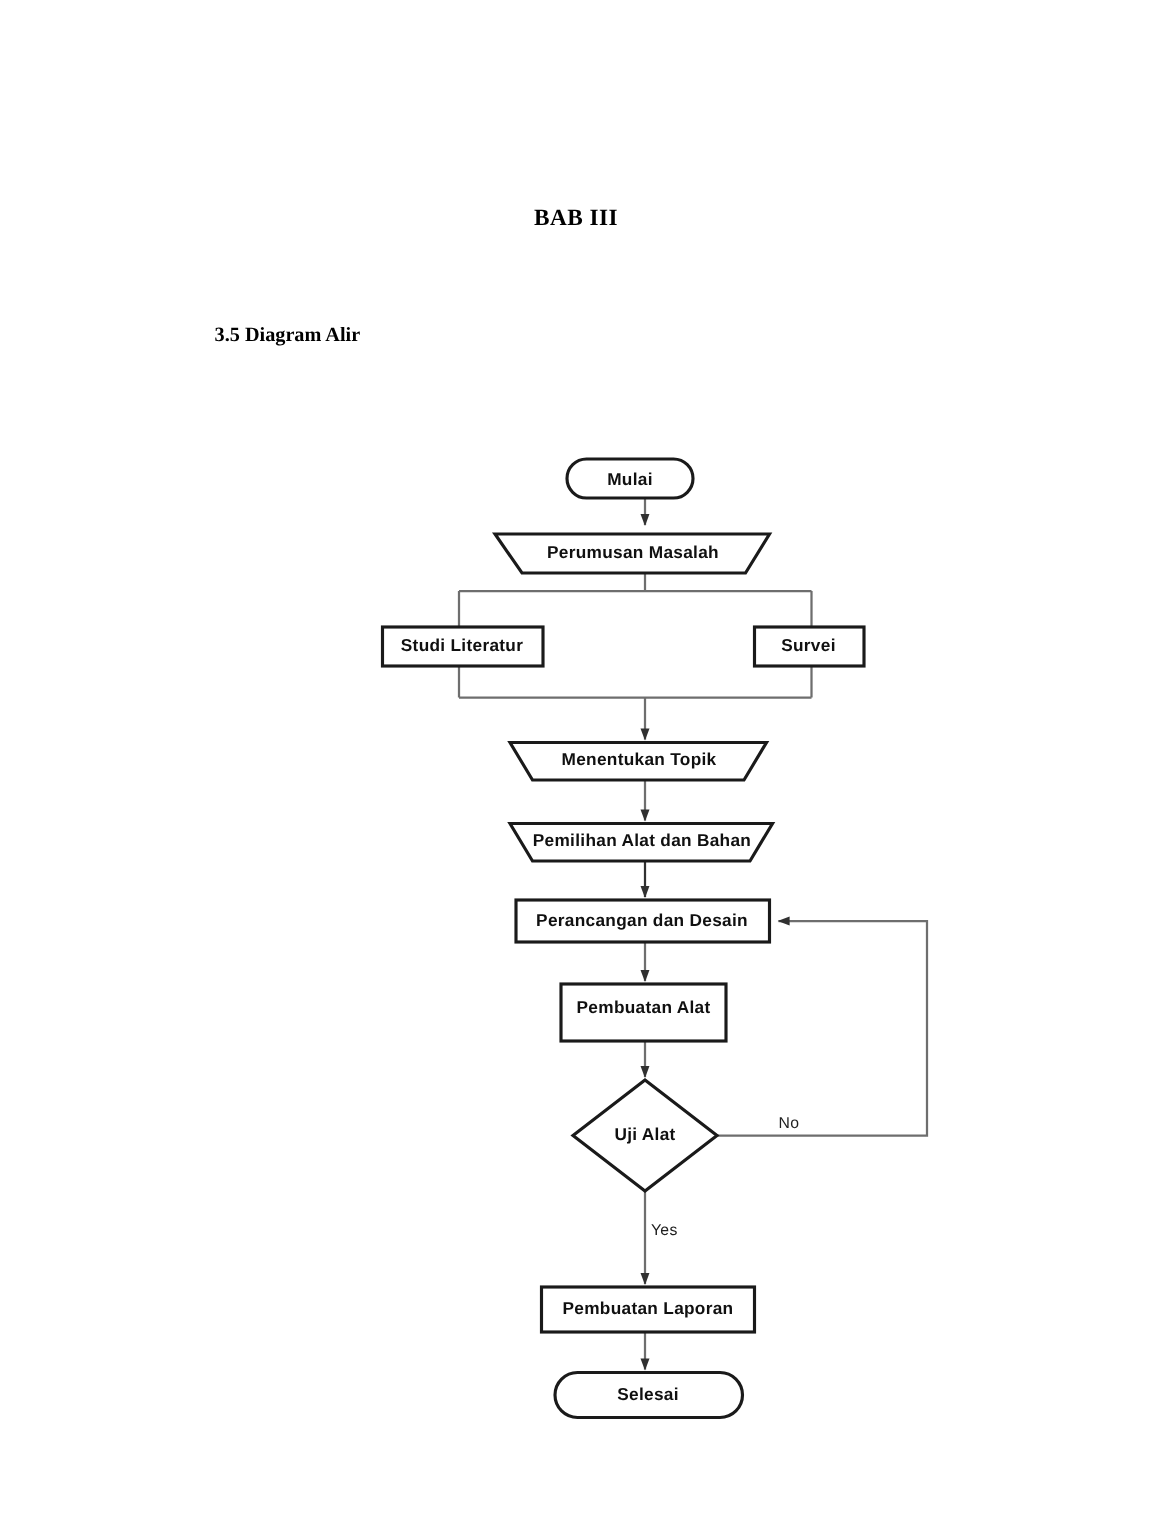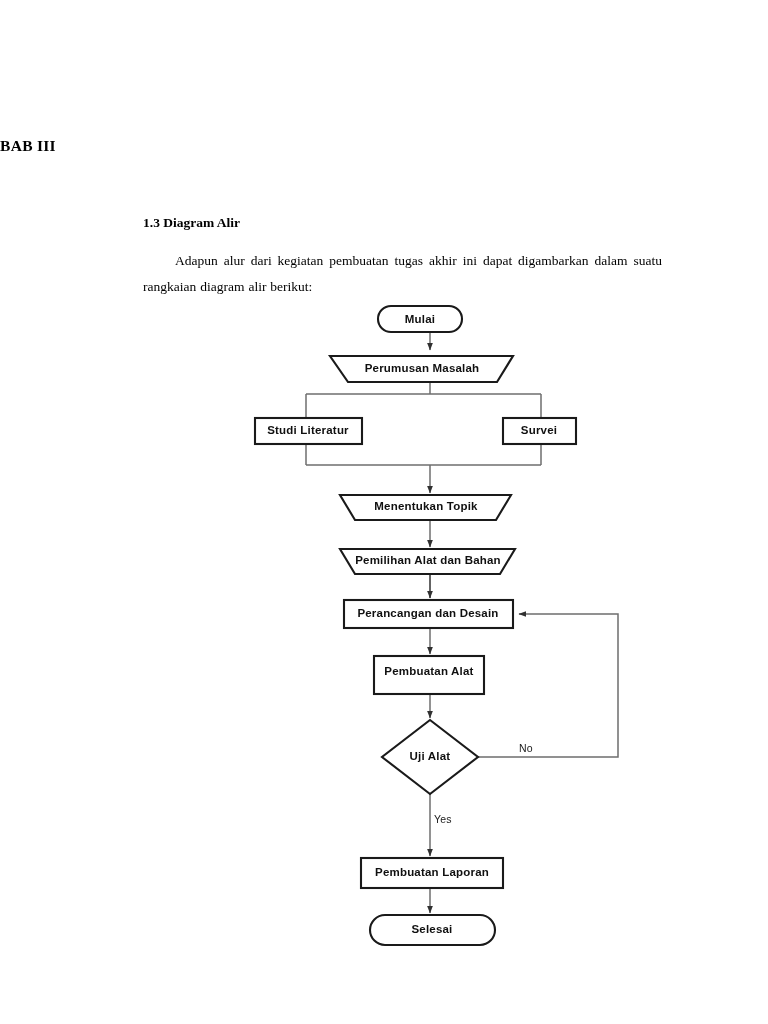--- a/index.html
+++ b/index.html
@@ -19,20 +19,21 @@
     position: absolute;
     inset: 0;
     background: #ffffff;
   }
 
   
   .doc-heading {
     position: absolute;
     left: 0;
     width: 768px;
+    text-align: center;
     font-family: "Liberation Serif", serif;
     font-weight: bold;
     font-size: 15.5px;
     letter-spacing: 0.3px;
   }
   #chapter-number { top: 137px; }
   #chapter-title  { top: 176px; }
 
   #section-heading {
     position: absolute;
@@ -94,23 +95,22 @@
   }
 </style>
 </head>
 <body>
 
 <div class="page">
 
   <div class="doc-heading" id="chapter-number">BAB III</div>
 
 
-  <div id="section-heading">1.3 Diagram Alir</div>
+  <div id="section-heading">3.5 Diagram Alir</div>
 
-  <div id="body-paragraph">Adapun alur dari kegiatan pembuatan tugas akhir ini dapat digambarkan dalam suatu rangkaian diagram alir berikut:</div>
 
   <svg id="flowchart" viewBox="0 0 768 1024">
 
     <defs>
       <marker id="arrowhead" markerWidth="9" markerHeight="9" refX="7.4" refY="3.6" orient="auto" markerUnits="userSpaceOnUse">
         <path d="M0,0.6 L8,3.6 L0,6.6 z" fill="#303030"></path>
       </marker>
     </defs>
 
     <line class="edge-line" x1="430" y1="331" x2="430" y2="350" marker-end="url(#arrowhead)"></line>

